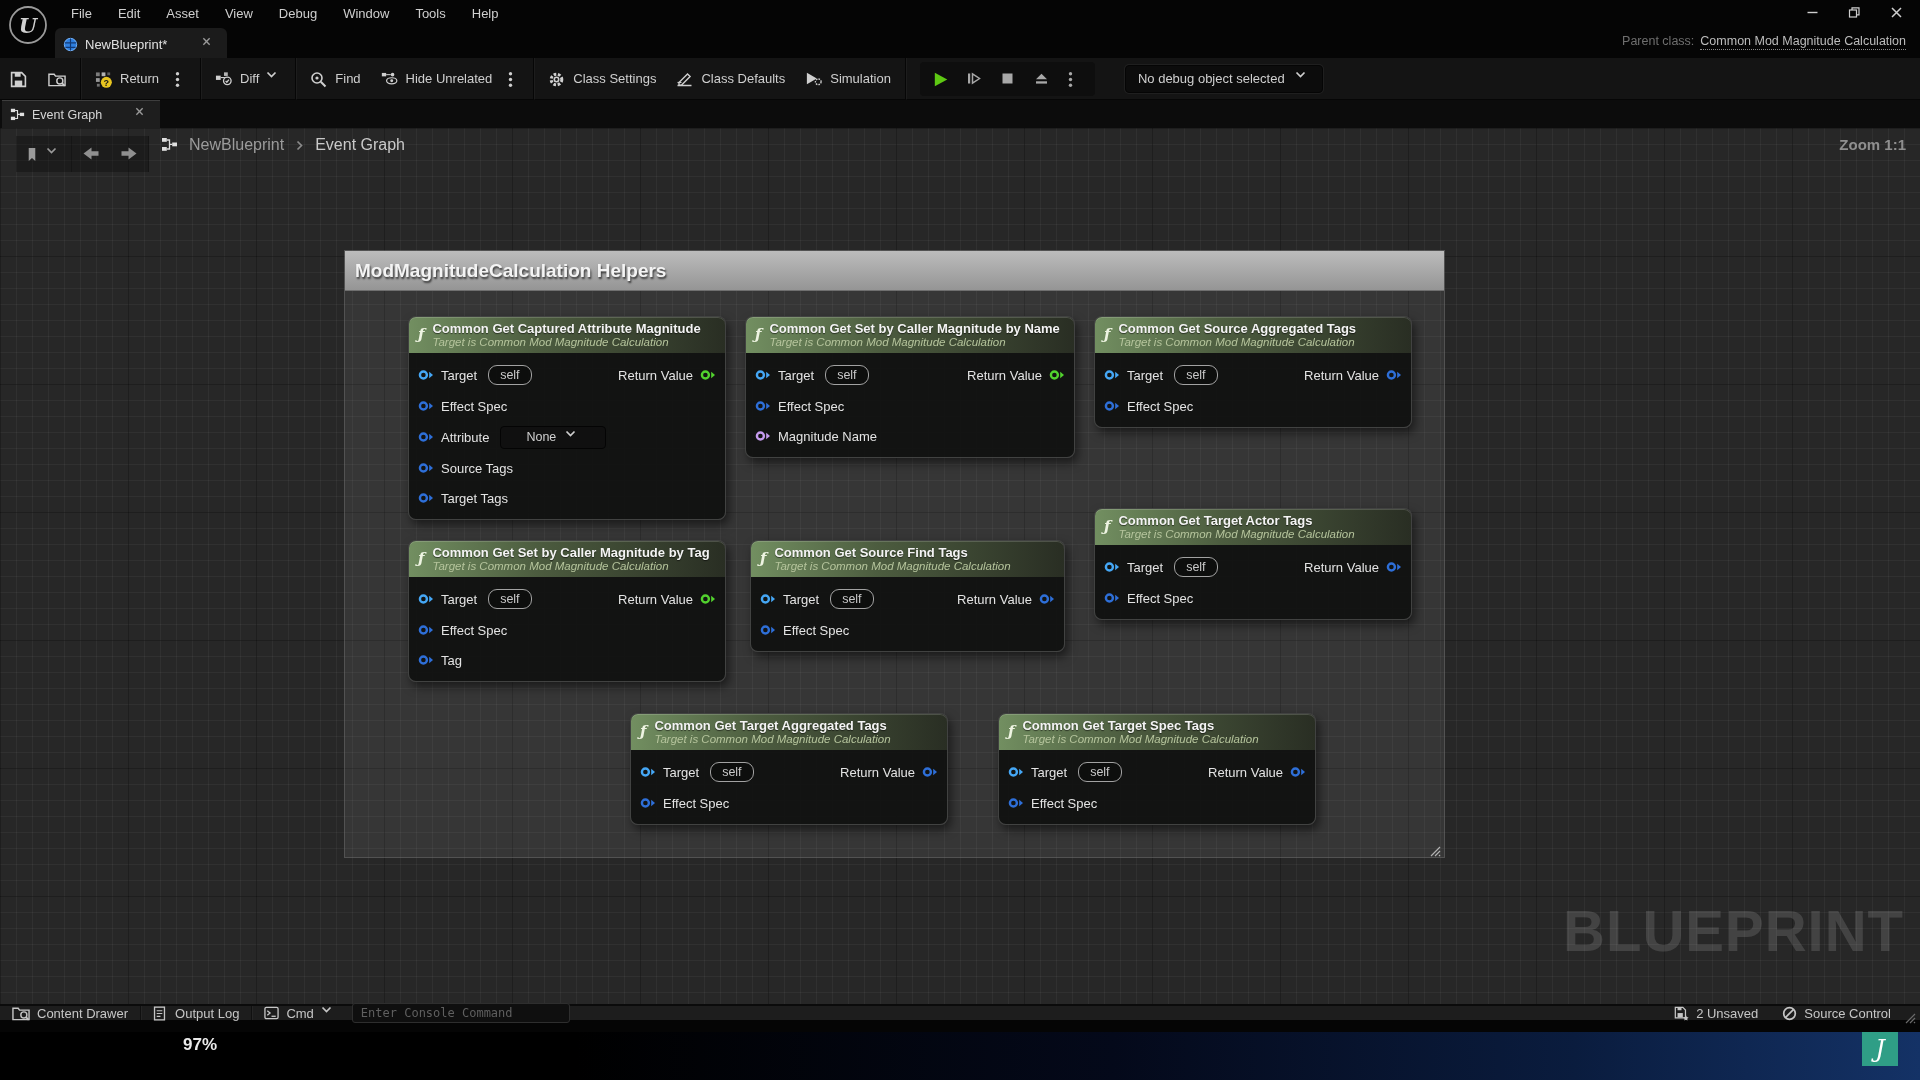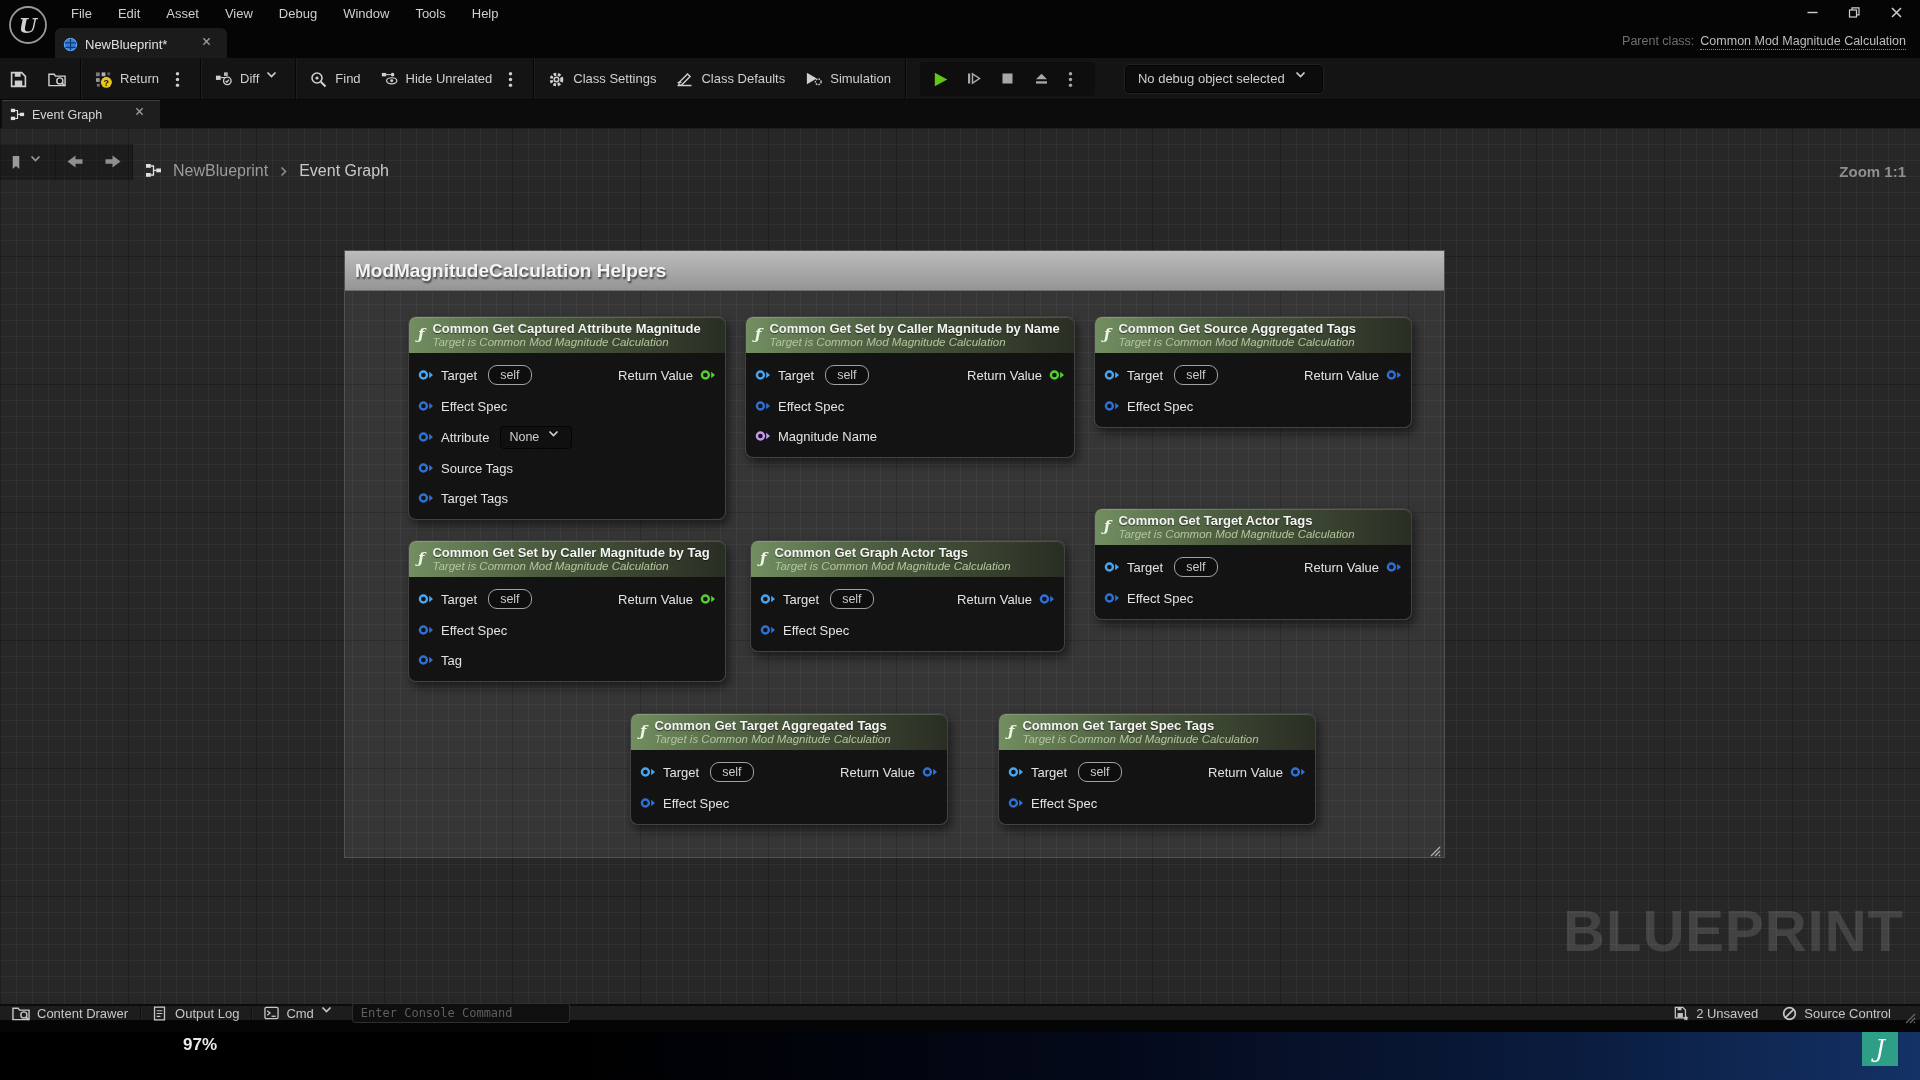--- a/index.html
+++ b/index.html
@@ -41,21 +41,21 @@
 
   
   .canvas { position:absolute; left:0; top:128px; width:1920px; height:876px;
     background-color:#272727;
     background-image:
       linear-gradient(rgba(0,0,0,0.38) 1px, transparent 1px),
       linear-gradient(90deg, rgba(0,0,0,0.38) 1px, transparent 1px),
       linear-gradient(rgba(255,255,255,0.045) 1px, transparent 1px),
       linear-gradient(90deg, rgba(255,255,255,0.045) 1px, transparent 1px);
     background-size:128px 128px,128px 128px,16px 16px,16px 16px; }
-  .breadcrumb-bar { position:absolute; left:0; top:16px; width:100%; height:36px; display:flex; align-items:flex-end; z-index:6; }
+  .breadcrumb-bar { position:absolute; left:0; top:8px; width:100%; height:36px; display:flex; align-items:flex-start; z-index:6;padding-left:16px; }
   .bc-btn { background:rgba(10,10,10,0.35); border:none; height:36px; display:flex; align-items:center; gap:5px; color:#9a9a9a; padding:0 10px; }
   .bc-sep { width:1px; height:36px; background:rgba(0,0,0,0.45); }
   .bc-crumbs { display:flex; align-items:center; gap:10px; margin-left:12px; }
   .crumb-root { color:#9b9b9b; font-size:16px; }
   .crumb-chev { color:#8a8a8a; display:flex; transform:rotate(-90deg); }
   .crumb-cur { color:#c9c9c9; font-size:16px; }
   .zoom-label { margin-left:auto; margin-right:14px; color:#8f8f8f; font-size:15px; font-weight:bold; }
   .watermark { position:absolute; right:16px; bottom:40px; font-size:58px; font-weight:bold; letter-spacing:1px; color:rgba(255,255,255,0.135); z-index:1; }
 
   
@@ -72,21 +72,21 @@
   .bp-fx { font-family:"DejaVu Serif", serif; font-style:italic; font-weight:bold; font-size:15px; color:#eef4e2; line-height:1; }
   .bp-title { font-size:13px; font-weight:bold; color:#f4f4f4; text-shadow:0 1px 1px rgba(0,0,0,0.55); white-space:nowrap; }
   .bp-sub { font-size:11.5px; font-style:italic; color:#b5c49c; white-space:nowrap; }
   .bp-body { position:relative; padding:6px 0 6px 0; }
   .bp-row { display:flex; align-items:center; gap:7px; padding-left:9px; }
   .bp-row.plain { height:30px; }
   .bp-row.widget { height:32px; }
   .bp-pin { display:inline-flex; flex:none; }
   .bp-label { font-size:13px; color:#e3e3e3; white-space:nowrap; }
   .self-box { margin-left:4px; border:1px solid #a2a2a2; border-radius:9px; background:rgba(0,0,0,0.25); color:#c9c9c9; font-size:12.5px; padding:2px 11px; }
-  .bp-dd { margin-left:4px; display:inline-flex; align-items:center; gap:9px; background:#101010; border:1px solid #040404; border-radius:4px; color:#cfcfcf; font-size:12.5px; padding:3px 8px; }
+  .bp-dd { margin-left:4px; display:inline-flex; align-items:center; gap:9px; background:#101010; border:1px solid #040404; border-radius:4px; color:#cfcfcf; font-size:12.5px; padding:3px 25px; }
   .bp-out { position:absolute; right:9px; top:6px; height:32px; display:flex; align-items:center; gap:7px; }
 
   
   .statusbar { position:absolute; left:0; top:1004px; width:100%; height:16px; background:#1d1d1d; border-top:2px solid #0b0b0b; display:flex; align-items:center; color:#c6c6c6; font-size:13px; }
   .sb-btn { display:flex; align-items:center; gap:7px; height:100%; padding:0 12px; background:none; border:none; color:#c6c6c6; font-size:13px; font-family:inherit; }
   .sb-sep { width:1px; height:100%; background:#101010; box-shadow:1px 0 0 rgba(255,255,255,0.04); }
   .console-input { width:218px; height:20px; background:#0f0f0f; border:1px solid #2e2e2e; border-radius:3px; color:#b5b5b5; font-family:"DejaVu Sans Mono", monospace; font-size:12px; padding:0 8px; margin-left:4px; }
   .console-input::placeholder { color:#5f5f5f; }
   .sb-right { margin-left:auto; display:flex; align-items:center; height:100%; }
   .sb-grip { width:12px; height:12px; color:#6a6a6a; margin:10px 3px 0 2px; }
@@ -628,21 +628,21 @@
                   <path d="M11.2 2.8 L15 6 L11.2 9.2 Z" fill="#52d22e"></path>
                 </svg>
               </span>
             </div>
           </div>
         </div>
         <div class="bp-node" style="left: 750px; top: 412px; width: 315px;">
           <div class="bp-head">
             <span class="bp-fx">ƒ</span>
             <div>
-              <div class="bp-title">Common Get Graph Actor Tags</div>
+              <div class="bp-title">Common Get Source Find Tags</div>
               <div class="bp-sub">Target is Common Mod Magnitude Calculation</div>
             </div>
           </div>
           <div class="bp-body">
             <div class="bp-row widget">
               <span class="bp-pin">
                 <svg width="16" height="12" viewBox="0 0 16 12">
                   <circle cx="5.4" cy="6" r="3.5" fill="none" stroke="#45a7f5" stroke-width="2.4"></circle>
                   <path d="M11.2 2.8 L15 6 L11.2 9.2 Z" fill="#45a7f5"></path>
                 </svg>

